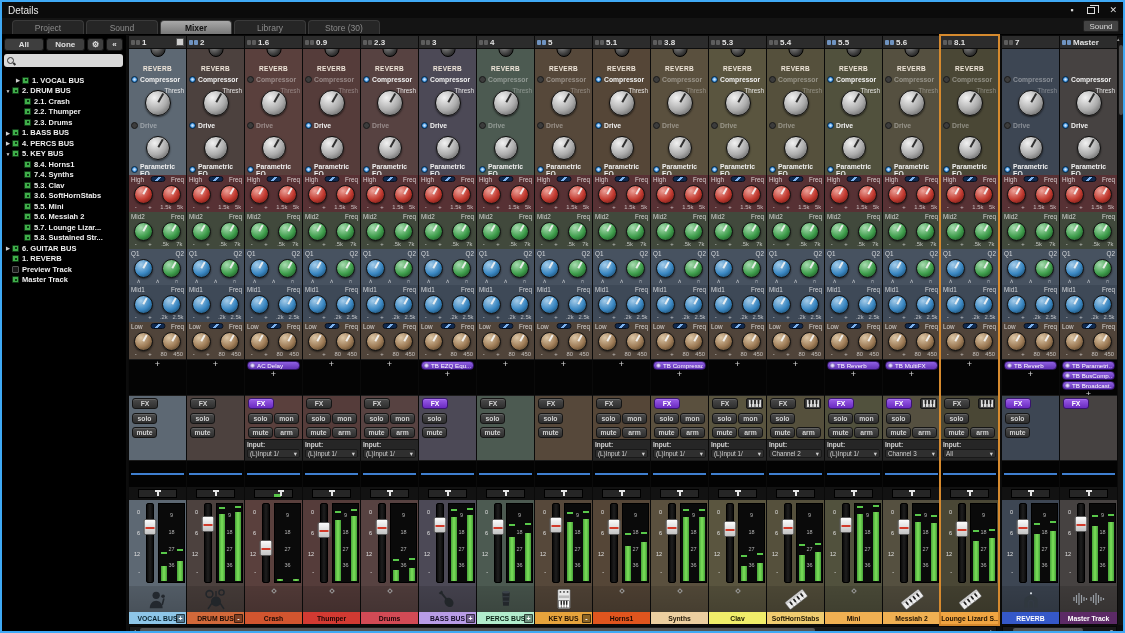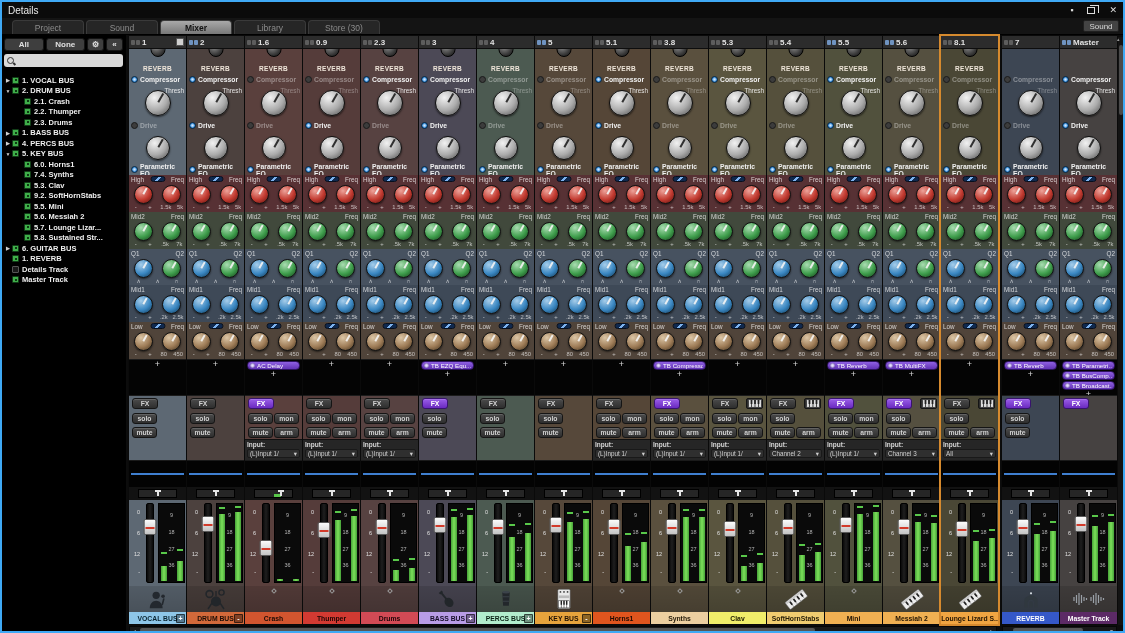--- a/index.html
+++ b/index.html
@@ -181,21 +181,21 @@
       <div class="sb-btn sb-all">All</div>
       <div class="sb-btn sb-none">None</div>
       <div class="sb-btn sb-ico">⚙</div>
       <div class="sb-btn sb-ico">«</div>
     </div>
     <div class="sb-search">
       <span class="mag"></span>
       <input class="sb-input" value="" style="">
     </div>
     <div class="sb-list">
-        <div class="sb-item" style="padding-left: 2px;">
+        <div class="sb-item" style="padding-left: 12px;">
           <span class="sb-arrow">▶</span>
           <span class="sb-check"></span>
           <span>1. VOCAL BUS</span>
         </div>
         <div class="sb-item" style="padding-left: 2px;">
           <span class="sb-arrow">▼</span>
           <span class="sb-check"></span>
           <span>2. DRUM BUS</span>
         </div>
         <div class="sb-item" style="padding-left: 14px;">
@@ -224,36 +224,36 @@
           <span>4. PERCS BUS</span>
         </div>
         <div class="sb-item" style="padding-left: 2px;">
           <span class="sb-arrow">▼</span>
           <span class="sb-check"></span>
           <span>5. KEY BUS</span>
         </div>
         <div class="sb-item" style="padding-left: 14px;">
           <span class="sb-arrow"></span>
           <span class="sb-check"></span>
-          <span>6.0. Horns1</span>
+          <span>8.4. Horns1</span>
         </div>
         <div class="sb-item" style="padding-left: 14px;">
           <span class="sb-arrow"></span>
           <span class="sb-check"></span>
           <span>7.4. Synths</span>
         </div>
         <div class="sb-item" style="padding-left: 14px;">
           <span class="sb-arrow"></span>
           <span class="sb-check"></span>
           <span>5.3. Clav</span>
         </div>
         <div class="sb-item" style="padding-left: 14px;">
           <span class="sb-arrow"></span>
           <span class="sb-check"></span>
-          <span>9.2. SoftHornStabs</span>
+          <span>3.6. SoftHornStabs</span>
         </div>
         <div class="sb-item" style="padding-left: 14px;">
           <span class="sb-arrow"></span>
           <span class="sb-check"></span>
           <span>5.5. Mini</span>
         </div>
         <div class="sb-item" style="padding-left: 14px;">
           <span class="sb-arrow"></span>
           <span class="sb-check"></span>
           <span>5.6. Messiah 2</span>
@@ -274,21 +274,21 @@
           <span>6. GUITAR BUS</span>
         </div>
         <div class="sb-item" style="padding-left: 2px;">
           <span class="sb-arrow"></span>
           <span class="sb-check"></span>
           <span>1. REVERB</span>
         </div>
         <div class="sb-item" style="padding-left: 2px;">
           <span class="sb-arrow"></span>
           <span class="sb-check un"></span>
-          <span>Details Track</span>
+          <span>Preview Track</span>
         </div>
         <div class="sb-item" style="padding-left: 2px;">
           <span class="sb-arrow"></span>
           <span class="sb-check"></span>
           <span>Master Track</span>
         </div>
       </div>
   </div>
 
   <div class="mixer">

